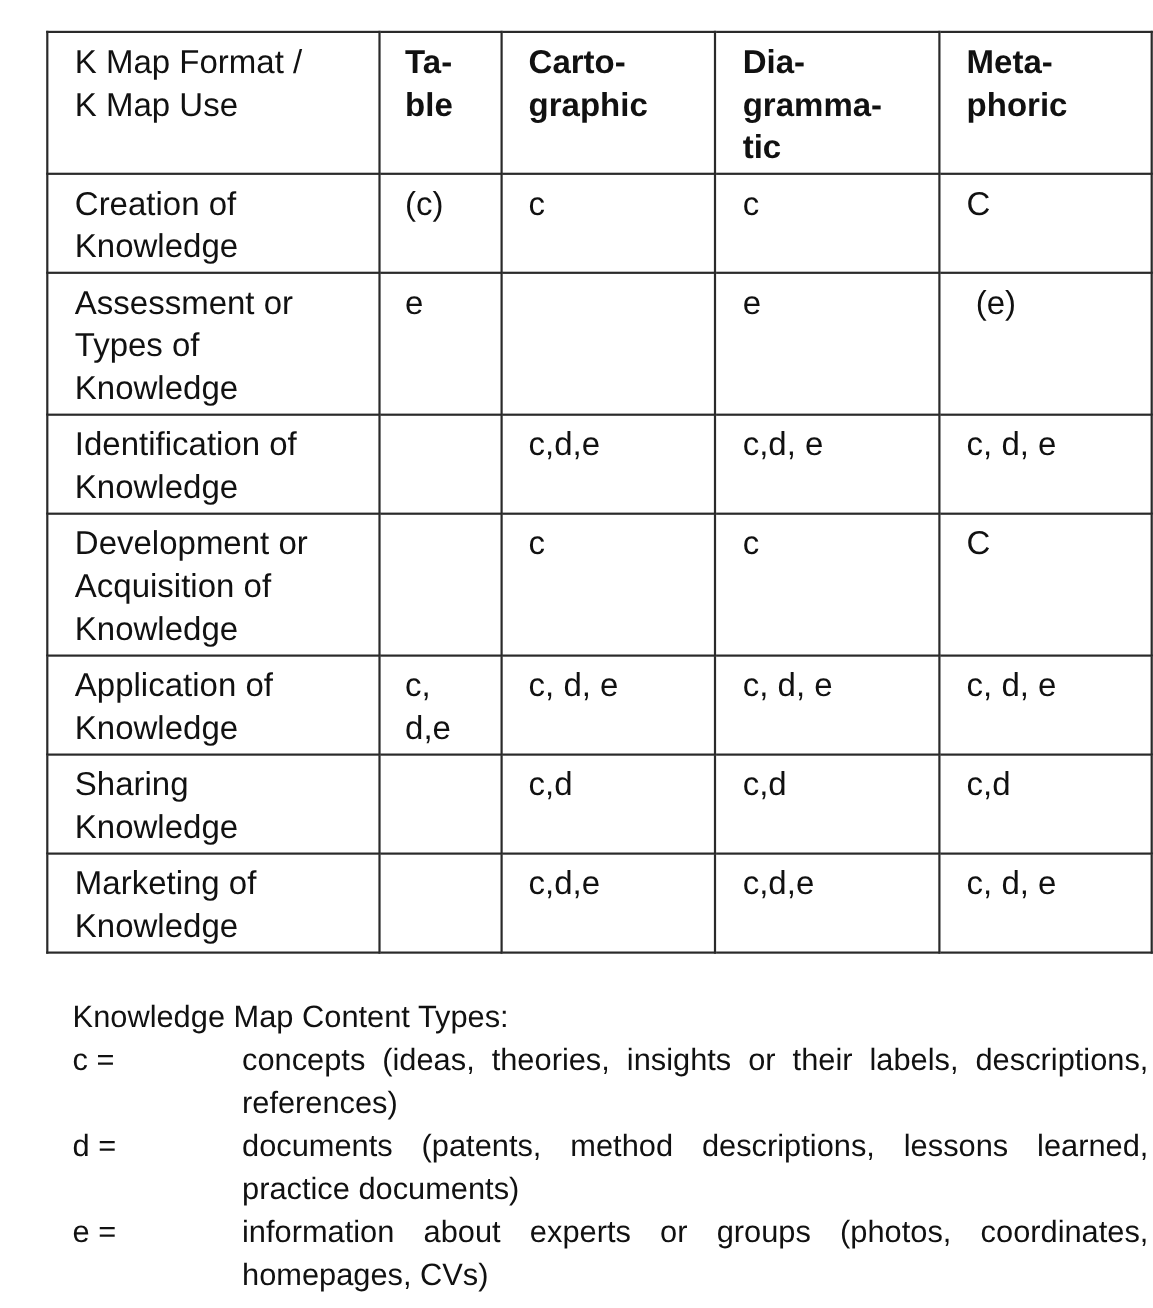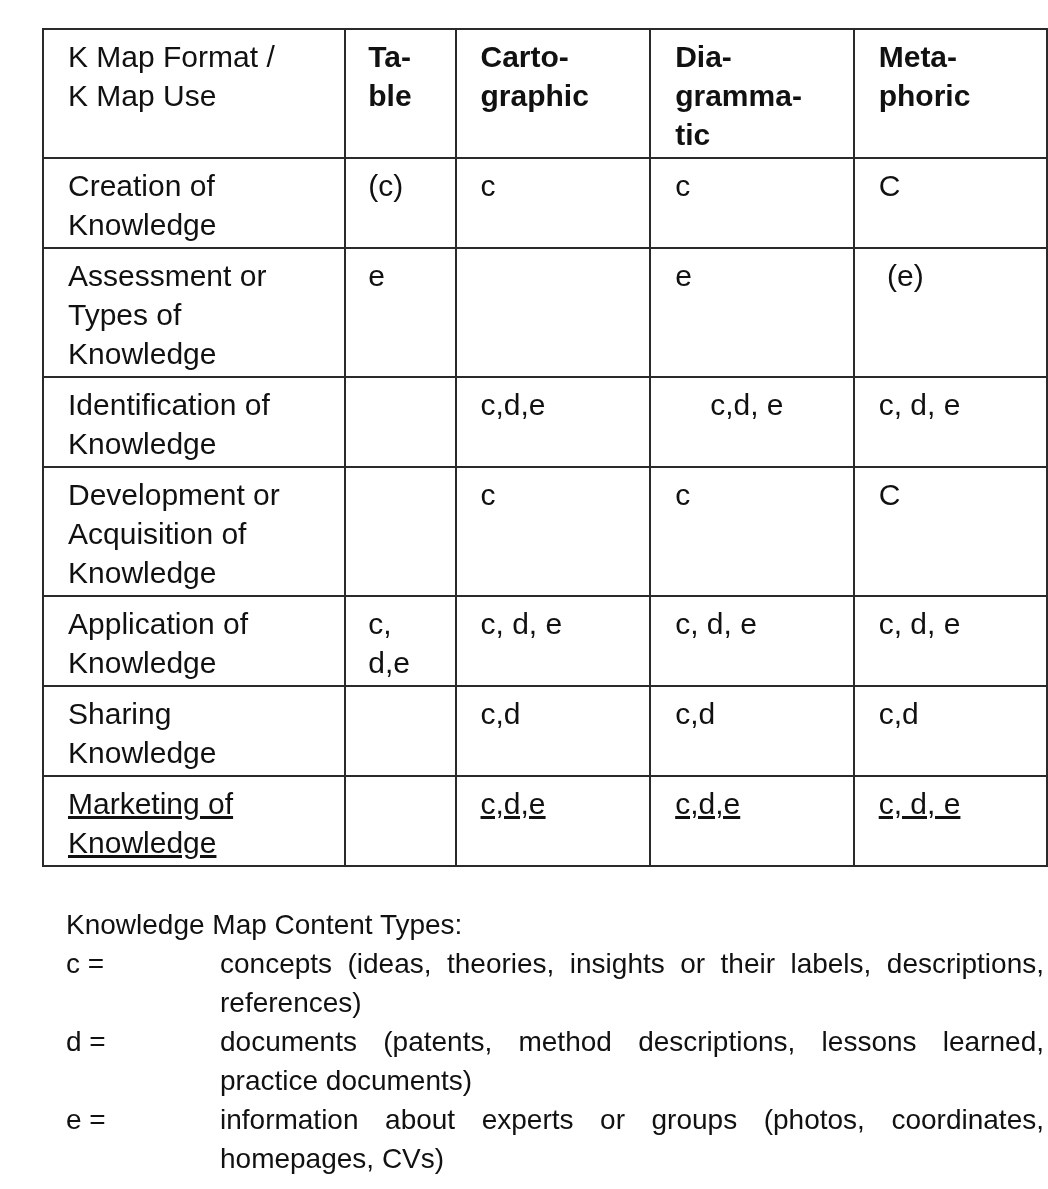--- a/index.html
+++ b/index.html
@@ -92,21 +92,21 @@
           <span class="cell-line">Identification of</span>
           <span class="cell-line">Knowledge</span>
         </td>
         <td class="col1">
           <span class="cell-line" style="white-space: pre;"></span>
         </td>
         <td class="col2">
           <span class="cell-line" style="white-space: pre;">c,d,e</span>
         </td>
         <td class="col3">
-          <span class="cell-line" style="white-space: pre; margin-left: 35px;">c,d, e</span>
+          <span class="cell-line" style="white-space: pre;">c,d, e</span>
         </td>
         <td class="col4">
           <span class="cell-line" style="white-space: pre;">c, d, e</span>
         </td>
       </tr>
       <tr style="height: 128px;">
         <td class="col0">
           <span class="cell-line">Development or</span>
           <span class="cell-line">Acquisition of</span>
           <span class="cell-line">Knowledge</span>
@@ -154,21 +154,21 @@
         <td class="col2">
           <span class="cell-line" style="white-space: pre;">c,d</span>
         </td>
         <td class="col3">
           <span class="cell-line" style="white-space: pre;">c,d</span>
         </td>
         <td class="col4">
           <span class="cell-line" style="white-space: pre;">c,d</span>
         </td>
       </tr>
-      <tr style="height: 90px; text-decoration: underline;">
+      <tr style="height: 90px;">
         <td class="col0">
           <span class="cell-line">Marketing of</span>
           <span class="cell-line">Knowledge</span>
         </td>
         <td class="col1">
           <span class="cell-line" style="white-space: pre;"></span>
         </td>
         <td class="col2">
           <span class="cell-line" style="white-space: pre;">c,d,e</span>
         </td>

